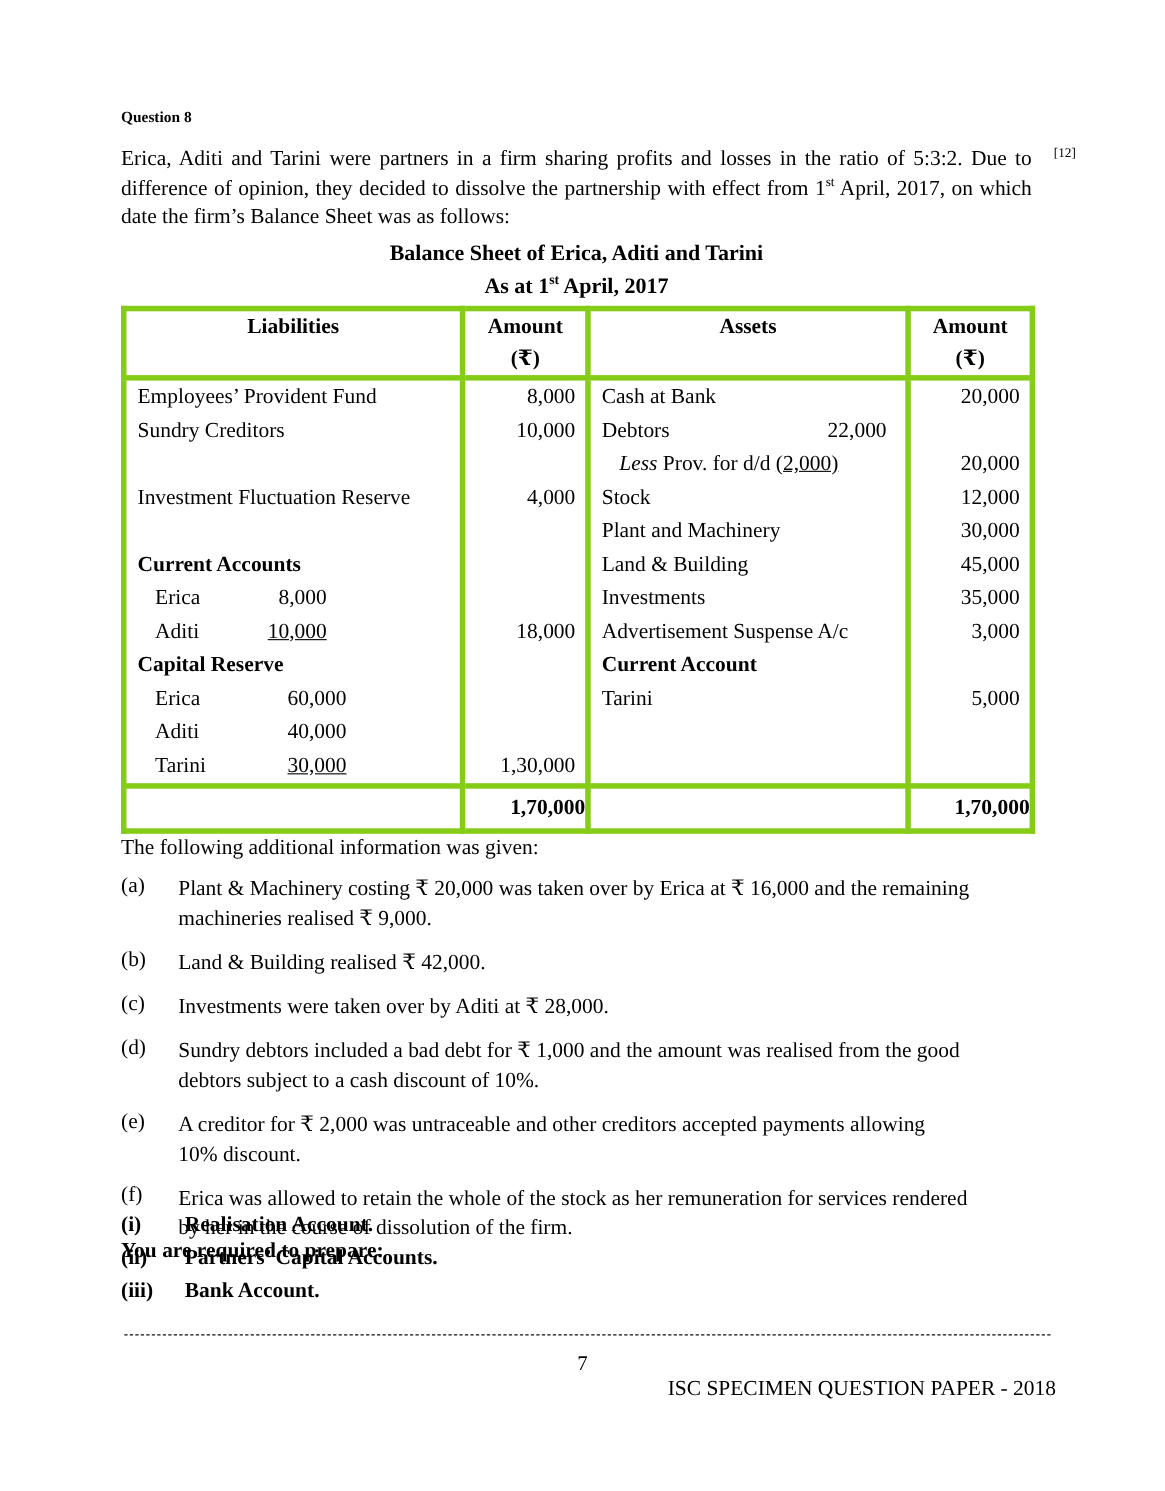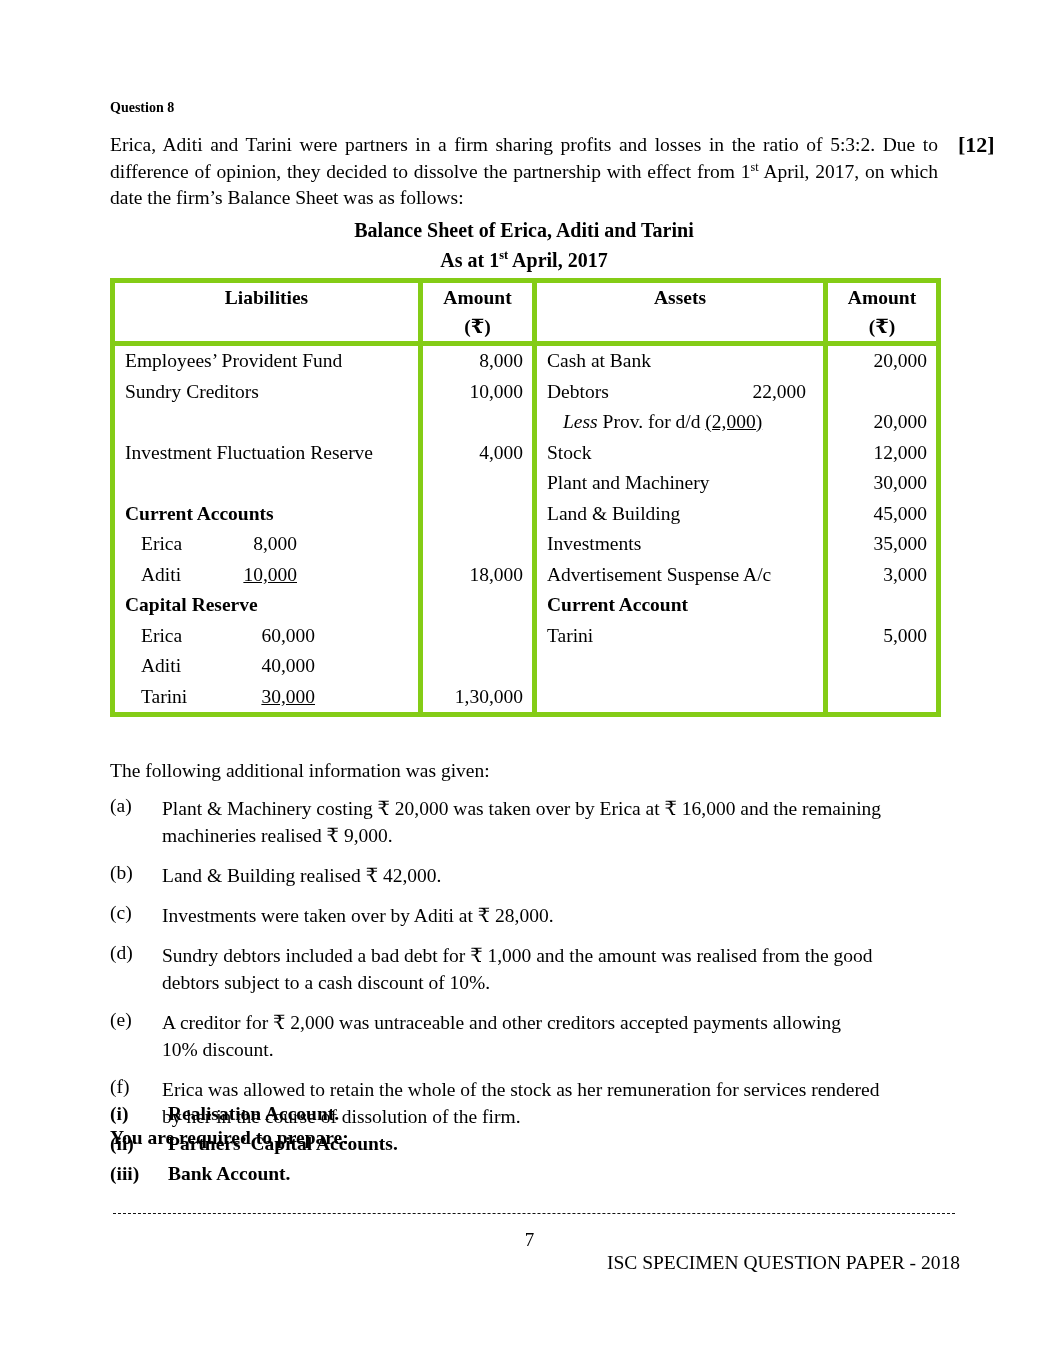--- a/index.html
+++ b/index.html
@@ -18,21 +18,21 @@
   }
 
   .intro {
     position:absolute; left:110px; top:132px; width:828px;
     font-size:19.5px; line-height:26.5px; text-align:justify;
   }
   .intro .lastline { text-align:left; }
 
   .marks {
     position:absolute; left:958px; top:132px;
-    font-size:22px; font-weight:bold;
+    font-size:12px; font-weight:normal;
   }
 
   .sheet-title {
     position:absolute; left:110px; top:219px; width:828px;
     text-align:center; font-size:20px; font-weight:bold;
   }
   .sheet-subtitle {
     position:absolute; left:110px; top:249px; width:828px;
     text-align:center; font-size:20px; font-weight:bold;
   }
@@ -224,20 +224,26 @@
               <div class="r pad-r">45,000</div>
               <div class="r pad-r">35,000</div>
               <div class="r pad-r">3,000</div>
               <div class="r pad-r"></div>
               <div class="r pad-r">5,000</div>
               <div class="r pad-r"></div>
               <div class="r pad-r"></div>
             </div>
       </td>
     </tr>
+    <tr class="total-row">
+      <td class="total-blank"></td>
+      <td class="total-cell">1,70,000</td>
+      <td class="total-blank"></td>
+      <td class="total-cell">1,70,000</td>
+    </tr>
   </tbody>
     </table>
 
   <div class="addl">The following additional information was given:</div>
   <div class="items" id="addl-items">
       <div class="item">
         <span class="lbl">(a)</span>
         <div class="txt"><span>Plant &amp; Machinery costing </span><span class="rupee">₹</span><span> 20,000 was taken over by Erica at </span><span class="rupee">₹</span><span> 16,000 and the remaining</span><br><span>machineries realised </span><span class="rupee">₹</span><span> 9,000.</span></div>
       </div>
       <div class="item">

